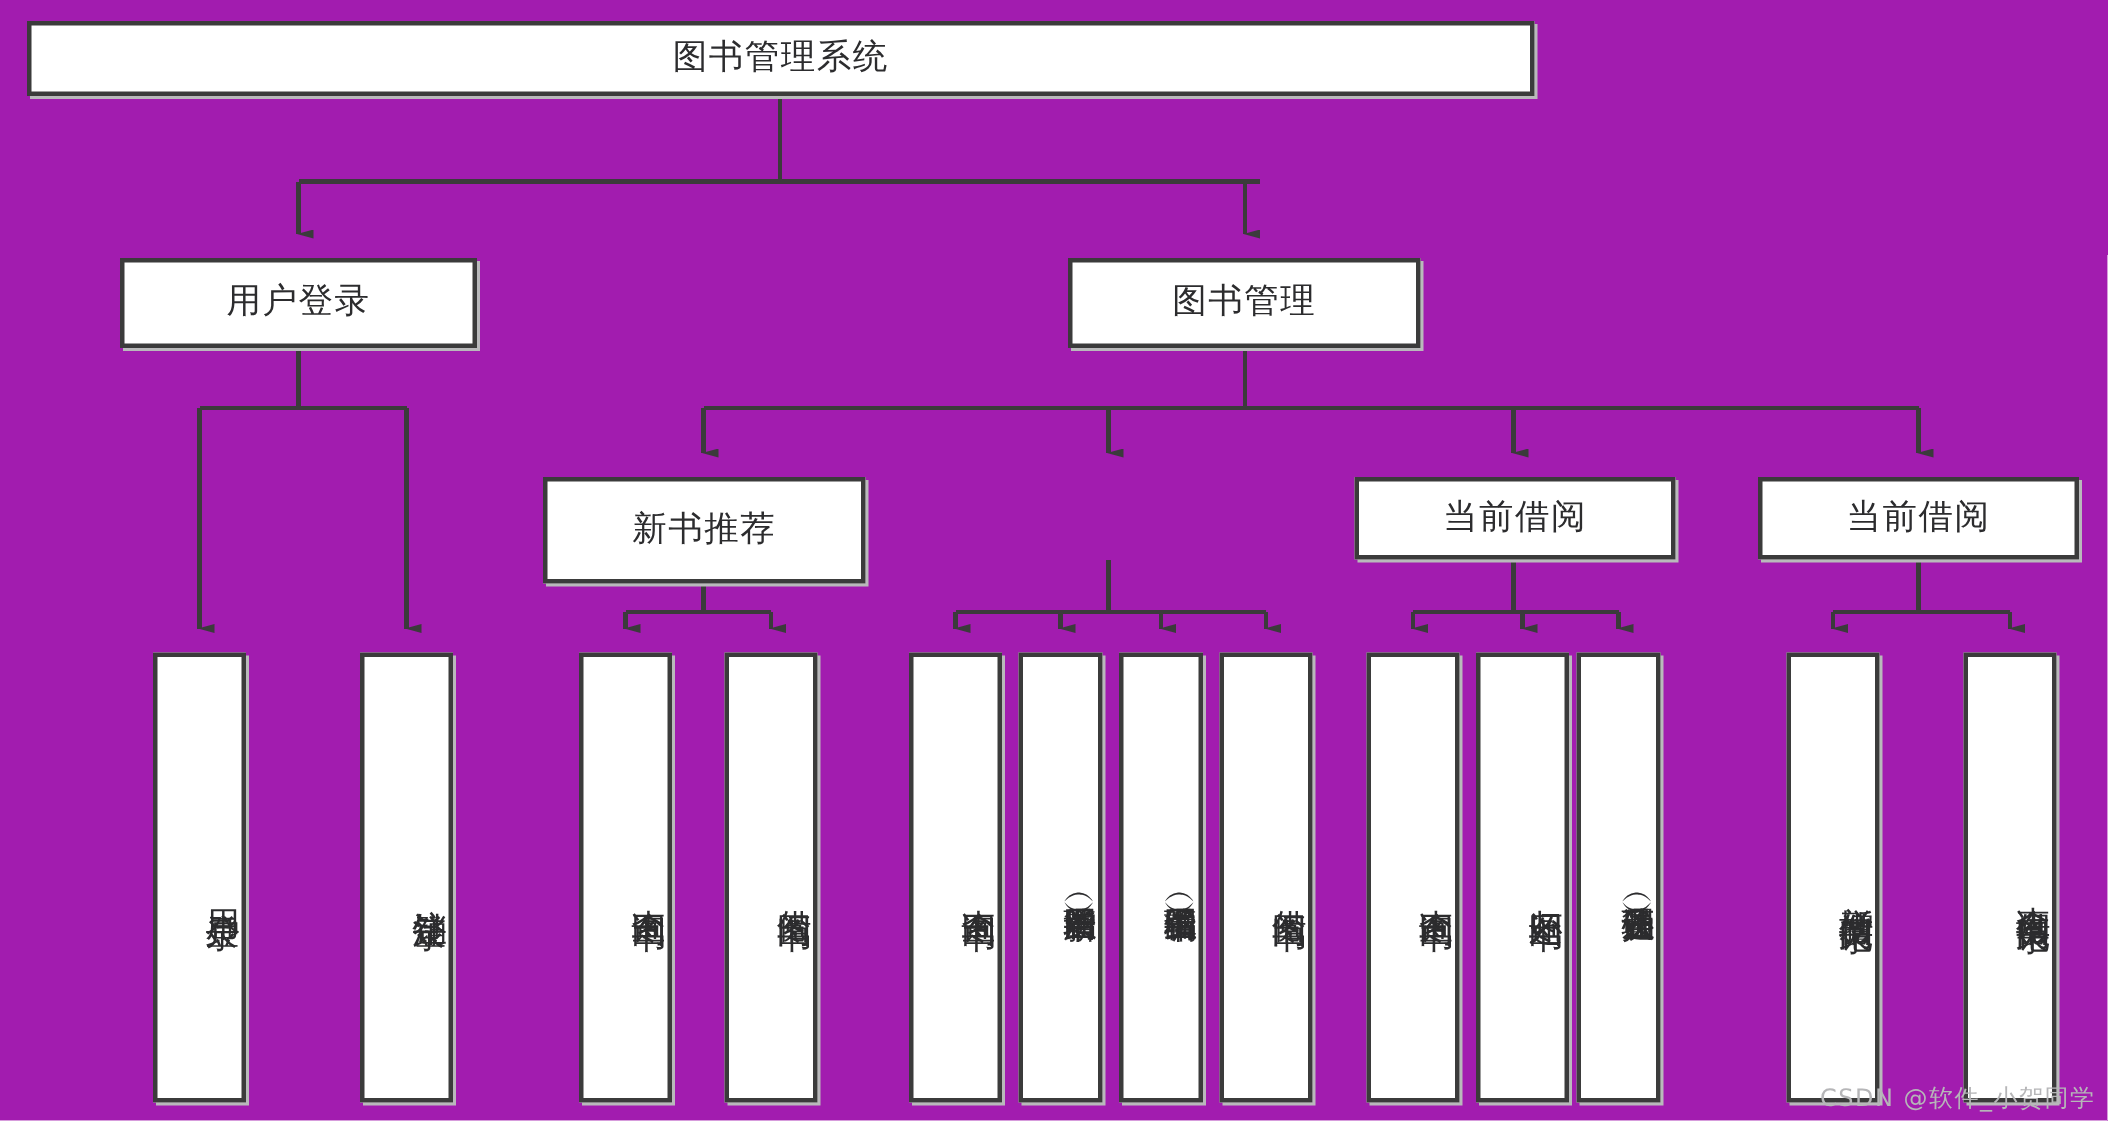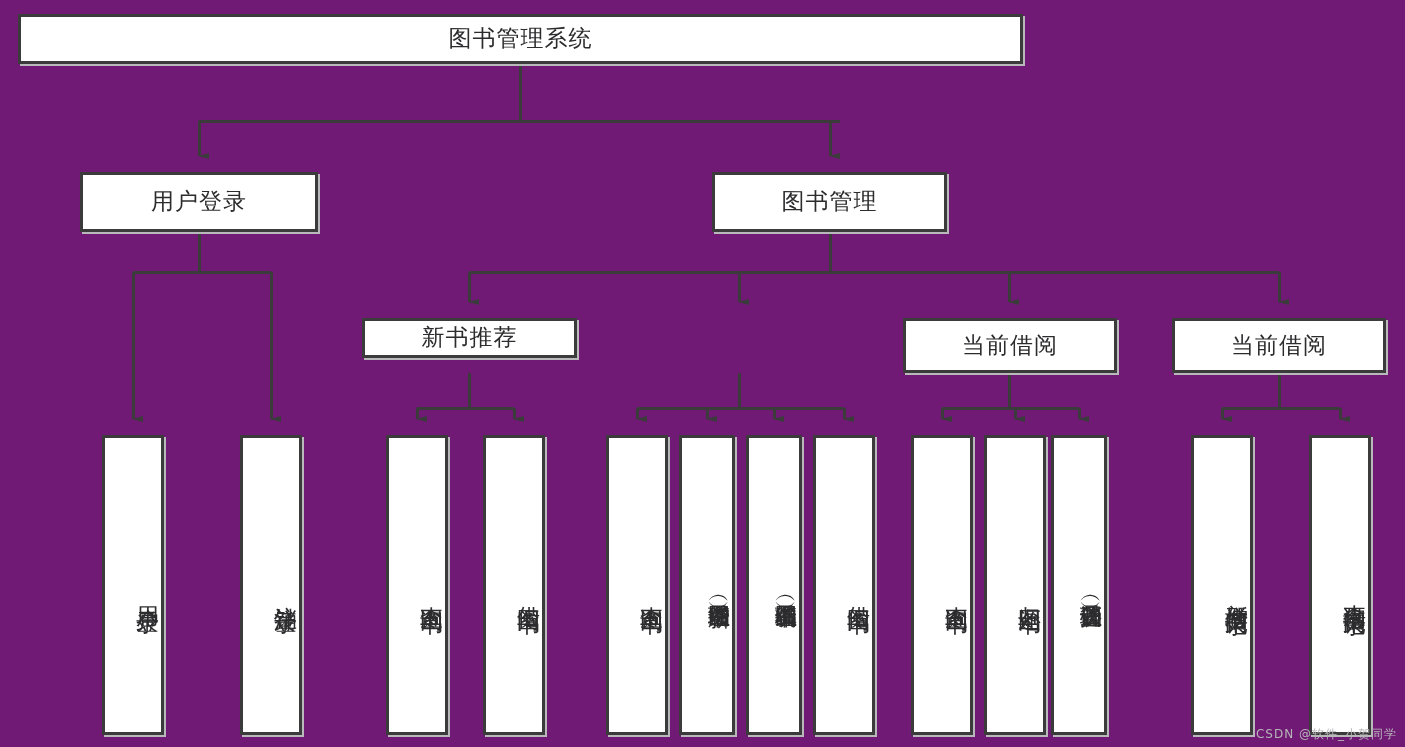--- a/index.html
+++ b/index.html
@@ -7,21 +7,21 @@
     padding: 0;
     background: #ffffff;
   }
   body {
     font-family: "DejaVu Sans", "Liberation Sans", sans-serif;
   }
   #canvas {
     position: relative;
     width: 1405px;
     height: 747px;
-    background: #701a75;
+    background: #a21caf;
     overflow: hidden;
   }
   #wires {
     position: absolute;
     left: 0;
     top: 0;
     width: 1405px;
     height: 747px;
     pointer-events: none;
   }
@@ -55,21 +55,21 @@
   }
   .node.v.tall {
     padding-top: 6px;
     font-size: 22px;
     letter-spacing: 0px;
   }
   #watermark {
     position: absolute;
     right: 8px;
     bottom: 4px;
-    font-size: 12px;
+    font-size: 16px;
     color: #b6b6b8;
     letter-spacing: 1px;
     z-index: 3;
     white-space: nowrap;
   }
 </style>
 </head>
 <body>
 
 <div id="canvas">
@@ -122,21 +122,21 @@
       <path d="M1222,408 L1222,419" marker-end="url(#arrow)"></path>
       <path d="M1340,408 L1340,419" marker-end="url(#arrow)"></path>
     </g>
   </svg>
 
   <div class="node h" style="left: 18px; top: 14px; width: 1005px; height: 50px;">图书管理系统</div>
 
   <div class="node h" style="left: 80px; top: 172px; width: 238px; height: 60px;">用户登录</div>
   <div class="node h" style="left: 712px; top: 172px; width: 235px; height: 60px; text-align: center;">图书管理</div>
 
-  <div class="node h" style="left: 362px; top: 318px; width: 215px; height: 40px;">新书推荐</div>
+  <div class="node h" style="left: 362px; top: 318px; width: 215px; height: 71px;">新书推荐</div>
   <div class="node h" style="left: 903px; top: 318px; width: 214px; height: 55px; text-align: center;">当前借阅</div>
   <div class="node h" style="left: 1172px; top: 318px; width: 214px; height: 55px;">当前借阅</div>
 
   <div class="node v" style="left: 102px; top: 435px; width: 62px; height: 300px;">用户登录</div>
   <div class="node v" style="left: 240px; top: 435px; width: 62px; height: 300px;">注销登录</div>
   <div class="node v" style="left: 386px; top: 435px; width: 62px; height: 300px;">查询图书</div>
   <div class="node v" style="left: 483px; top: 435px; width: 62px; height: 300px;">借阅图书</div>
   <div class="node v" style="left: 606px; top: 435px; width: 62px; height: 300px;">查询图书</div>
   <div class="node v tall" style="left: 679px; top: 435px; width: 56px; height: 300px;">新增图书（管理员）</div>
   <div class="node v tall" style="left: 746px; top: 435px; width: 56px; height: 300px;">编辑图书（管理员）</div>

